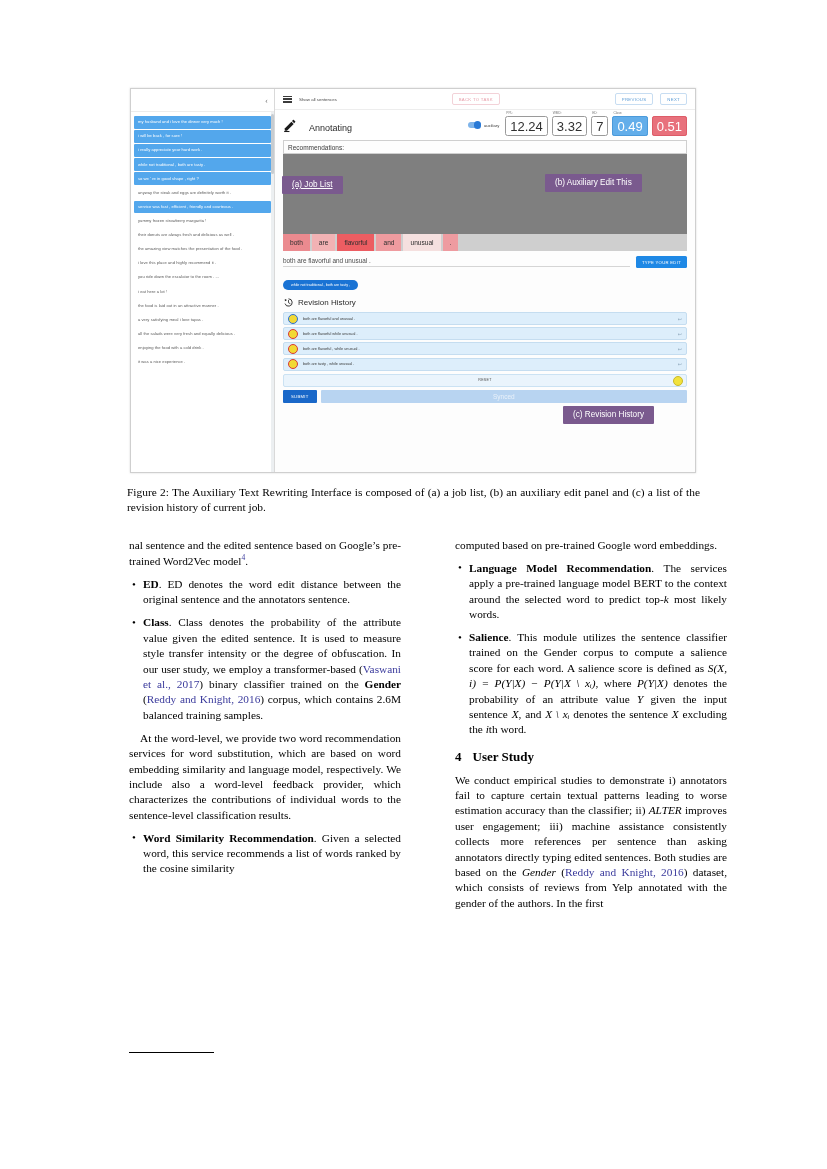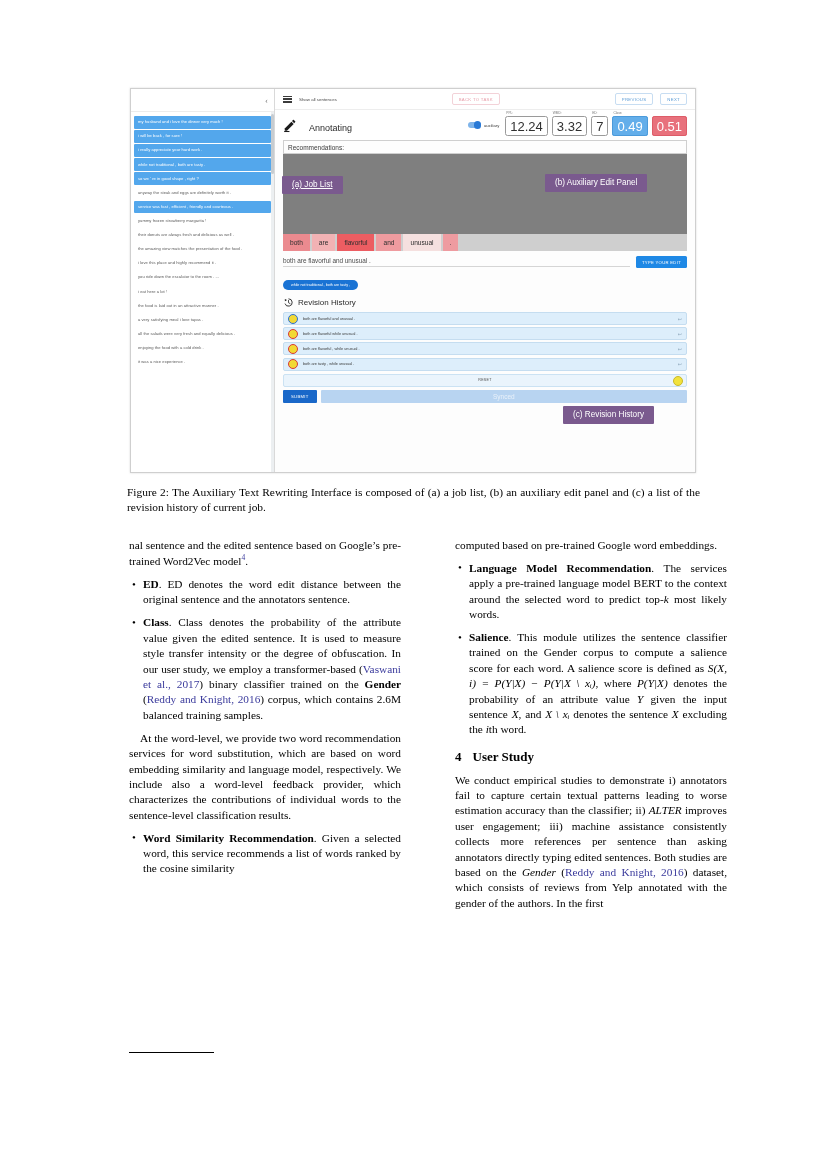--- a/index.html
+++ b/index.html
@@ -530,21 +530,21 @@
 
       <div class="bottombar">
         <span class="btn-submit">SUBMIT</span>
         <span class="synced">Synced</span>
       </div>
 
     </div>
   </div>
 
   <span class="callout" id="callout-a">(a) Job List</span>
-  <span class="callout" id="callout-b">(b) Auxiliary Edit Panel</span>
+  <span class="callout" id="callout-b">(b) Auxiliary Edit This</span>
   <span class="callout" id="callout-c">(c) Revision History</span>
 </div>
 
 <div class="caption">Figure 2: The Auxiliary Text Rewriting Interface is composed of (a) a job list, (b) an auxiliary edit panel and (c) a list of the revision history of current job.</div>
 
 <div class="col" id="col-left">
 
   <p><span>nal sentence and the edited sentence based on Google’s pre-trained Word2Vec model</span><span class="sup">4</span><span>.</span></p>
 
   <ul class="bul">

